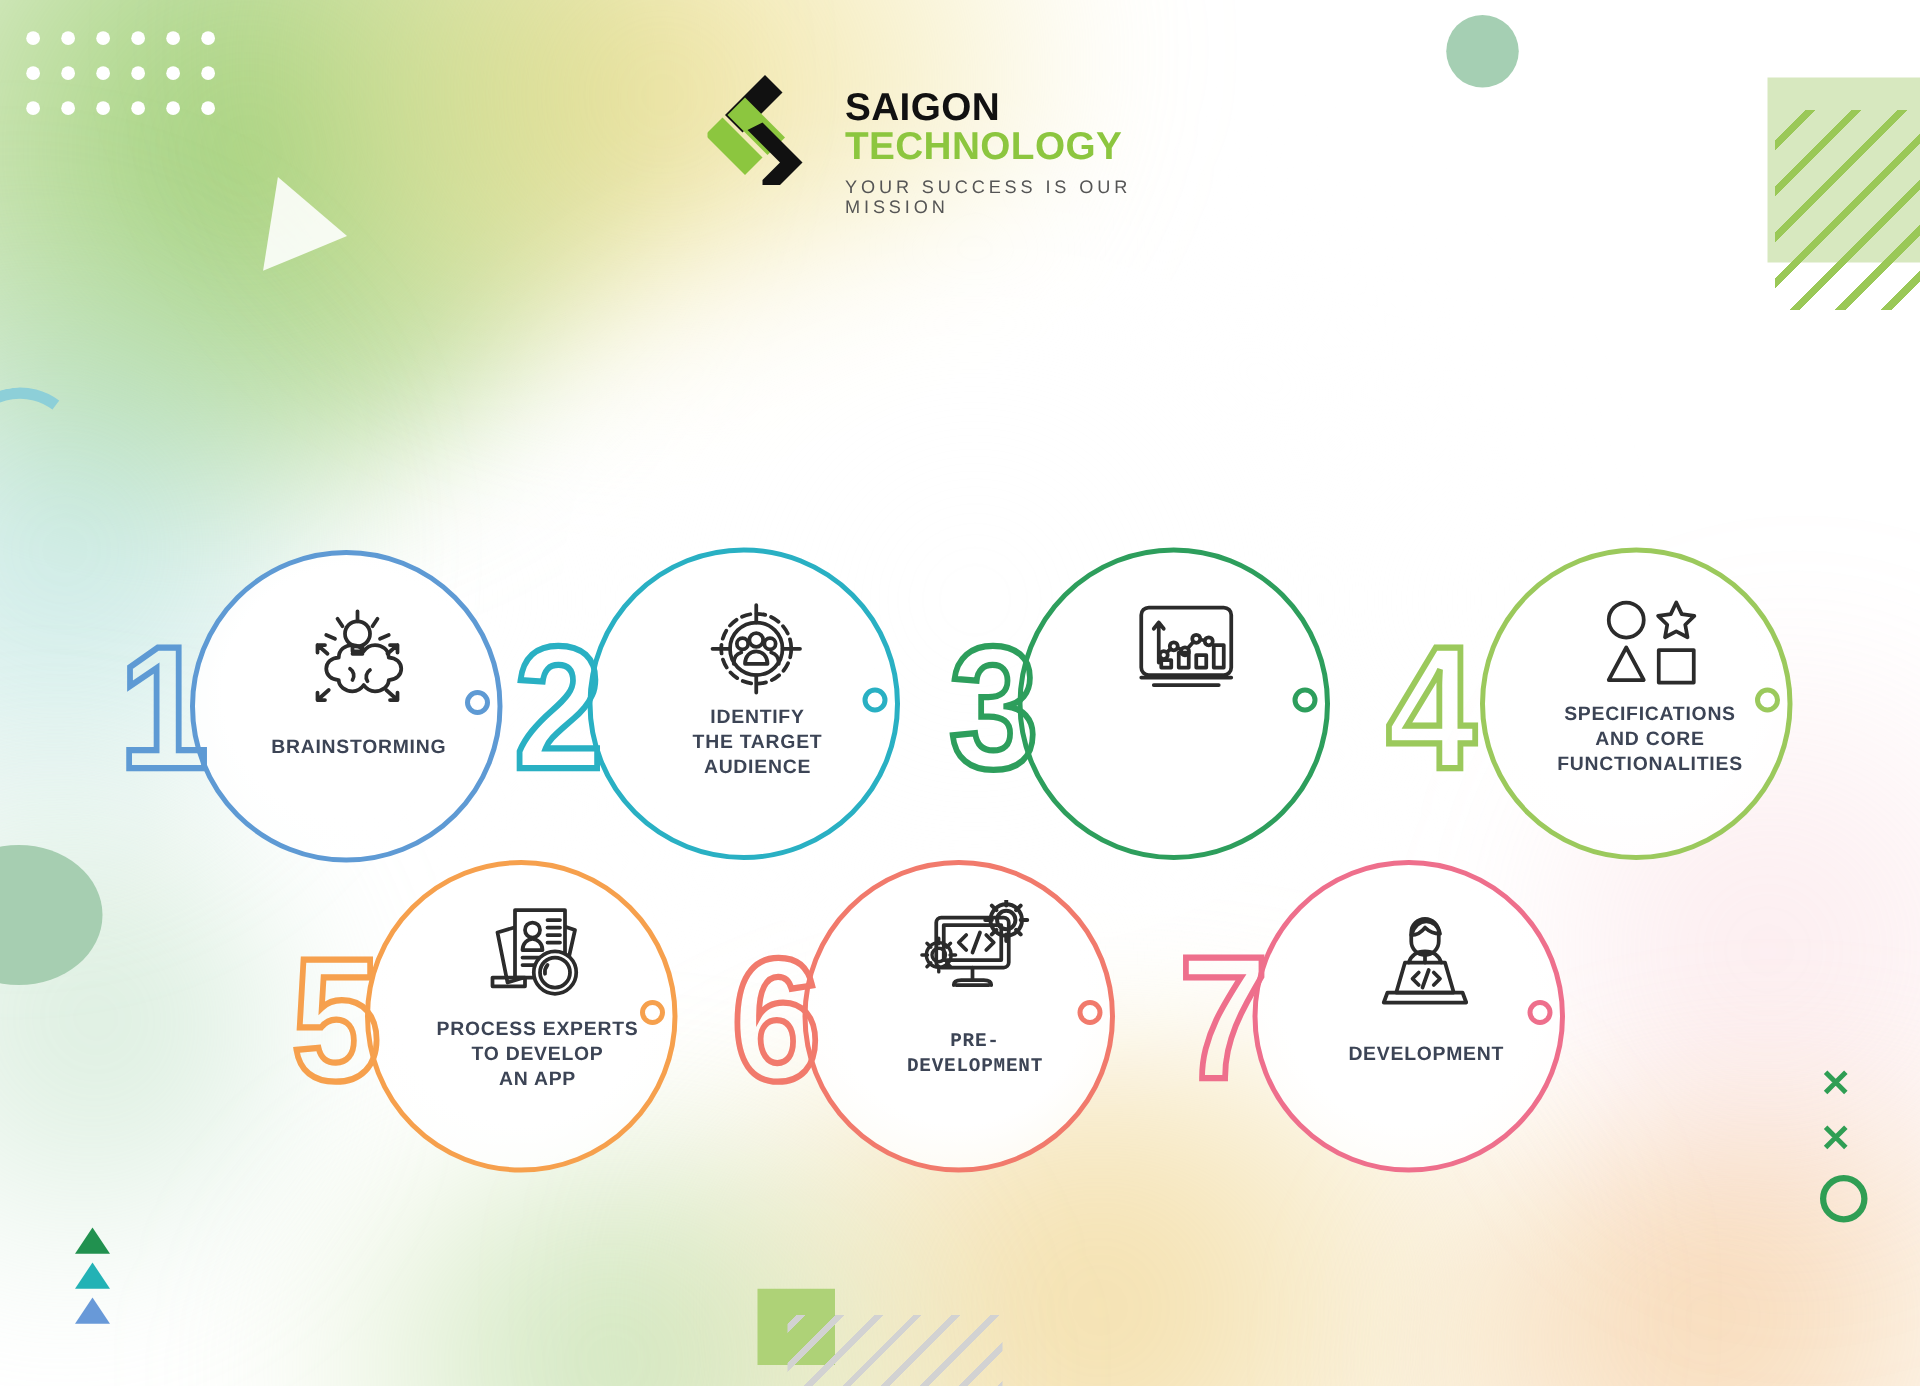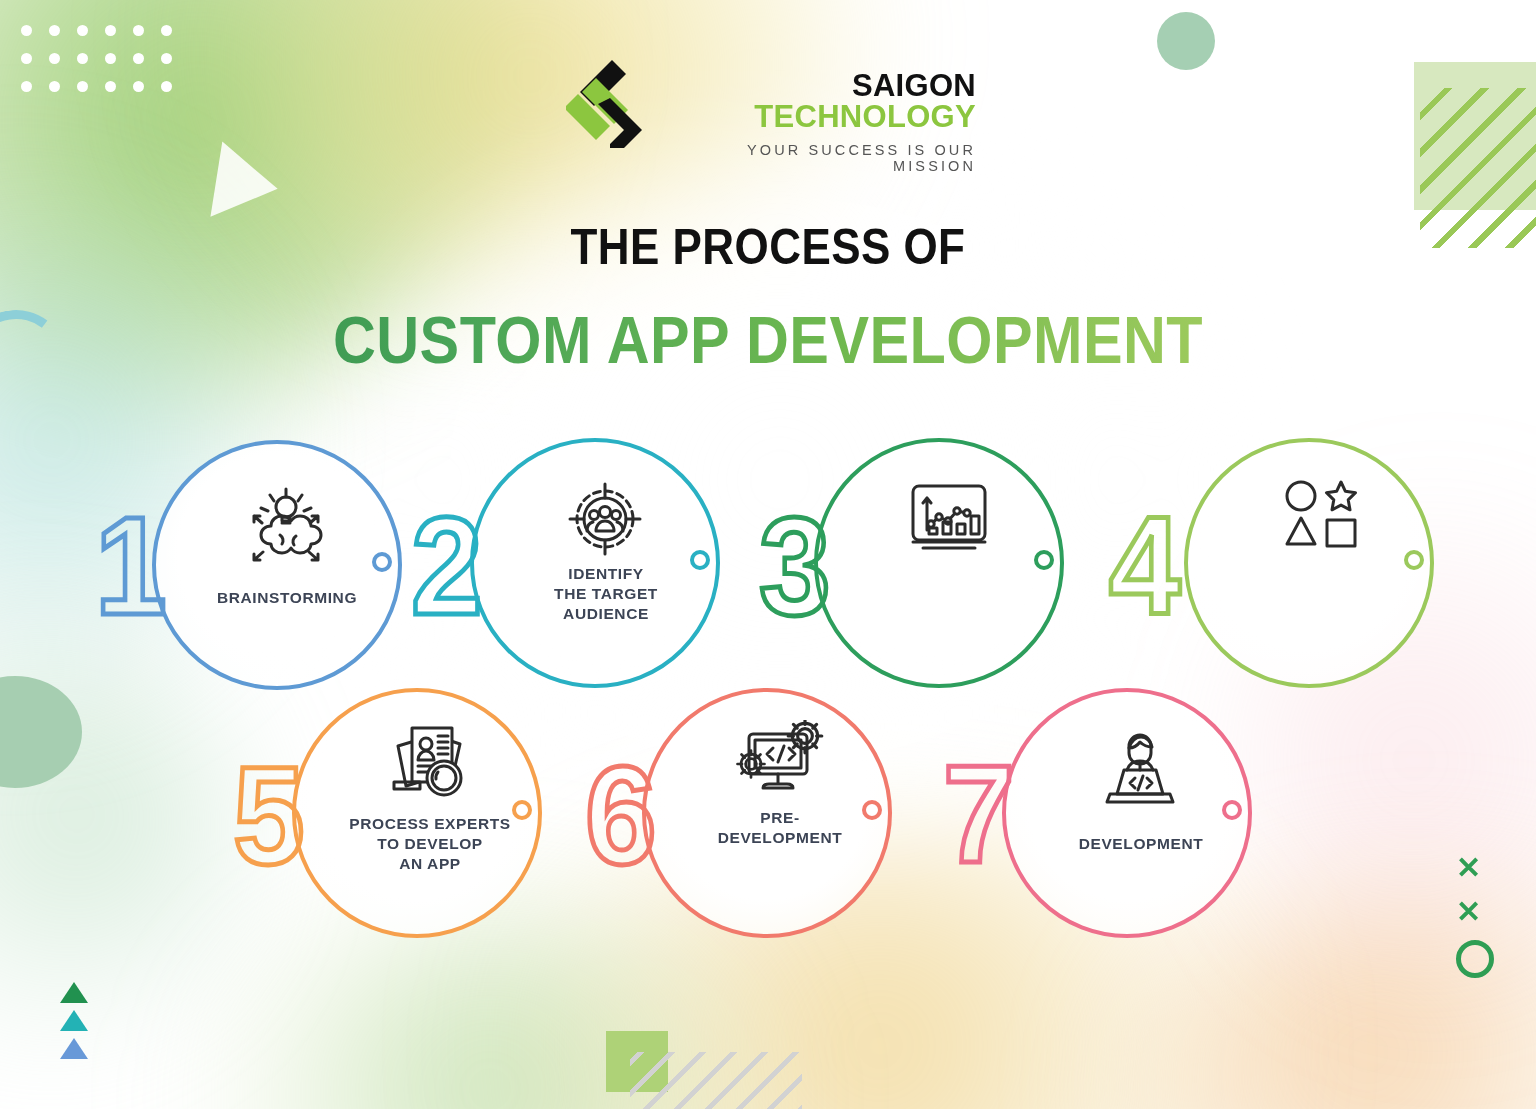--- a/index.html
+++ b/index.html
@@ -64,21 +64,21 @@
   .tri-stack .t2{border-bottom:21px solid #23b2b5;}
   .tri-stack .t3{border-bottom:21px solid #6899d8;}
 
   .xo{position:absolute;left:1456px;top:846px;color:#2f9e54;}
   .xo .g{display:block;font-size:30px;line-height:44px;font-weight:bold;font-family:"Liberation Sans",sans-serif;}
   .xo .o{display:block;width:28px;height:28px;border:5px solid #2f9e54;border-radius:50%;margin-top:6px;}
 
   
   .logo{position:absolute;left:566px;top:58px;width:410px;height:90px;}
   .logo-mark{position:absolute;left:0;top:0;width:86px;height:90px;}
-  .logo-text{position:absolute;left:110px;top:12px;text-align:right;}
+  .logo-text{position:absolute;left:110px;top:12px;}
   .logo-name{font-size:31px;font-weight:bold;letter-spacing:.3px;line-height:1;}
   .logo-name .dark{color:#111;}
   .logo-name .green{color:#8cc63f;}
   .logo-tag{margin-top:10px;font-size:14.5px;letter-spacing:3.1px;color:#555;}
 
   
   .headline{position:absolute;left:0;right:0;top:218px;text-align:center;}
   .h1{font-family:"Liberation Sans Narrow","Liberation Sans",sans-serif;
       font-weight:bold;font-size:50px;letter-spacing:.5px;color:#111;
       transform:scaleX(.88);}
@@ -131,21 +131,21 @@
 
   #step-5{left:292px;top:688px;}
   #step-5 .num{left:-62px;top:58px;}
   #step-5 .icon{top:32px;padding-left:28px;}
   #step-5 .label{top:126px;padding-left:26px;}
   #step-5 .node{left:220px;top:112px;}
 
   #step-6{left:642px;top:688px;}
   #step-6 .num{left:-60px;top:58px;}
   #step-6 .icon{top:32px;padding-left:28px;}
-  #step-6 .label{top:120px;padding-left:26px;}
+  #step-6 .label{top:136px;padding-left:26px;font-family:Liberation Mono, monospace;}
   #step-6 .node{left:220px;top:112px;}
 
   #step-7{left:1002px;top:688px;}
   #step-7 .num{left:-62px;top:56px;}
   #step-7 .icon{top:38px;padding-left:26px;}
   #step-7 .label{top:146px;padding-left:28px;}
   #step-7 .node{left:220px;top:112px;}
 </style>
 </head>
 <body>
@@ -215,24 +215,20 @@
     </div>
     <div class="logo-text">
       <div class="logo-name">
         <span class="dark">SAIGON</span>
         <span class="green">TECHNOLOGY</span>
       </div>
       <div class="logo-tag">YOUR SUCCESS IS OUR MISSION</div>
     </div>
   </div>
 
-  <div class="headline">
-    <div class="h1">THE PROCESS OF</div>
-    <div class="h2">CUSTOM APP DEVELOPMENT</div>
-  </div>
 
   <div class="step" id="step-1">
     <div class="ring" style="border-color: rgb(94, 154, 212);"></div>
     <div class="num" style="-webkit-text-stroke: 5px rgb(94, 154, 212); color: transparent;">1</div>
     <div class="icon">
       <svg width="92" height="86" viewBox="0 0 92 86">
         <g fill="none" stroke="#2b2b2b" stroke-width="3" stroke-linecap="round" stroke-linejoin="round">
           <path d="M31 46c-6 0-10 4-10 9s4 9 10 9c0 5 5 9 11 9 4 0 7-2 9-5 2 3 5 5 9 5 6 0 11-4 11-9 6 0 10-4 10-9s-4-9-10-9c0-6-5-10-11-10-4 0-7 2-9 5-2-3-5-5-9-5-6 0-11 4-11 10z"></path>
           <path d="M40 55c3 2 4 6 2 9M56 56c-3 2-4 6-2 9"></path>
           <circle cx="46" cy="27" r="10"></circle>
@@ -303,20 +299,23 @@
     <div class="icon">
       <svg width="84" height="76" viewBox="0 0 84 76">
         <g fill="none" stroke="#2b2b2b" stroke-width="3" stroke-linejoin="round" stroke-linecap="round">
           <circle cx="22" cy="20" r="14"></circle>
           <path d="M62 6l4.4 9.3 10.1 1.4-7.3 7.1 1.8 10-9-4.7-9 4.7 1.8-10-7.3-7.1 10.1-1.4z"></path>
           <path d="M22 42L36 68H8z"></path>
           <rect x="48" y="44" width="28" height="26"></rect>
         </g>
       </svg>
     </div>
+    <div class="label" style="white-space:pre-line">SPECIFICATIONS
+AND CORE
+FUNCTIONALITIES</div>
     <div class="node" style="border-color: rgb(155, 201, 92);"></div>
   </div>
 
   <div class="step" id="step-5">
     <div class="ring" style="border-color: rgb(246, 160, 77);"></div>
     <div class="num" style="-webkit-text-stroke: 5px rgb(246, 160, 77); color: transparent;">5</div>
     <div class="icon">
       <svg width="98" height="86" viewBox="0 0 98 86">
         <g fill="none" stroke="#2b2b2b" stroke-width="3" stroke-linejoin="round" stroke-linecap="round">
           <path d="M16 26l20-6 8 40-20 6z"></path>

